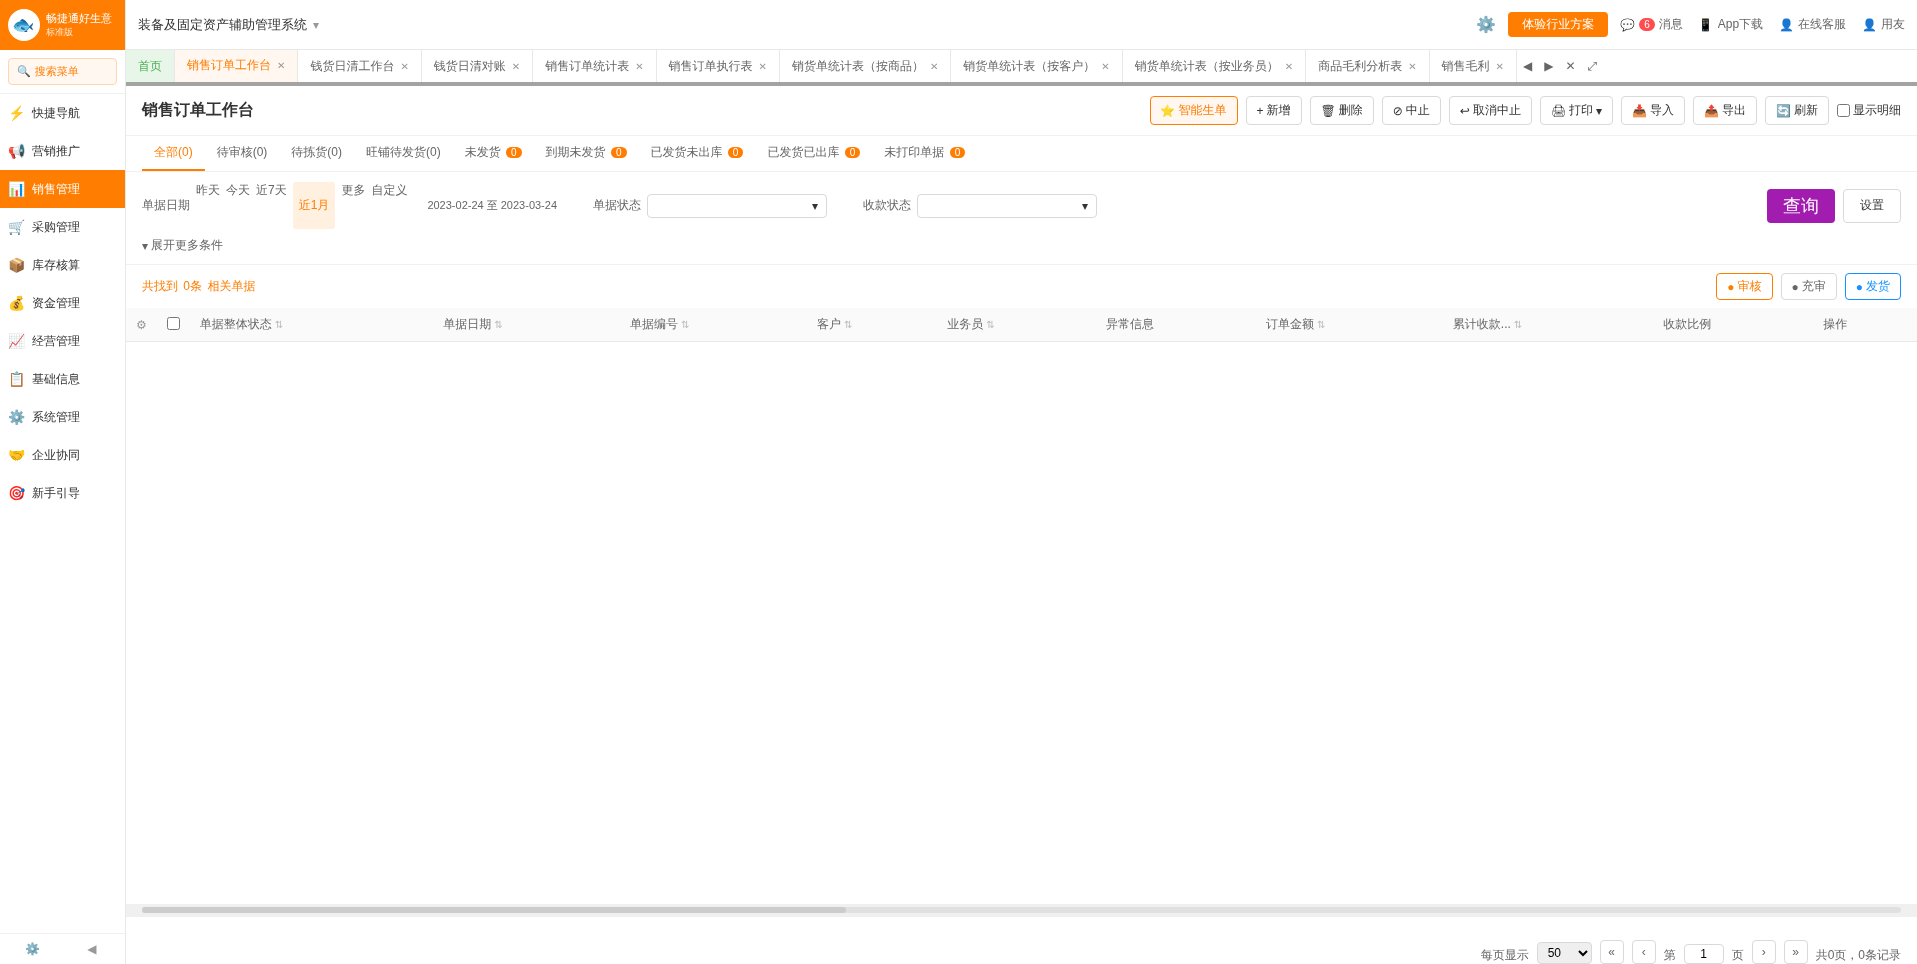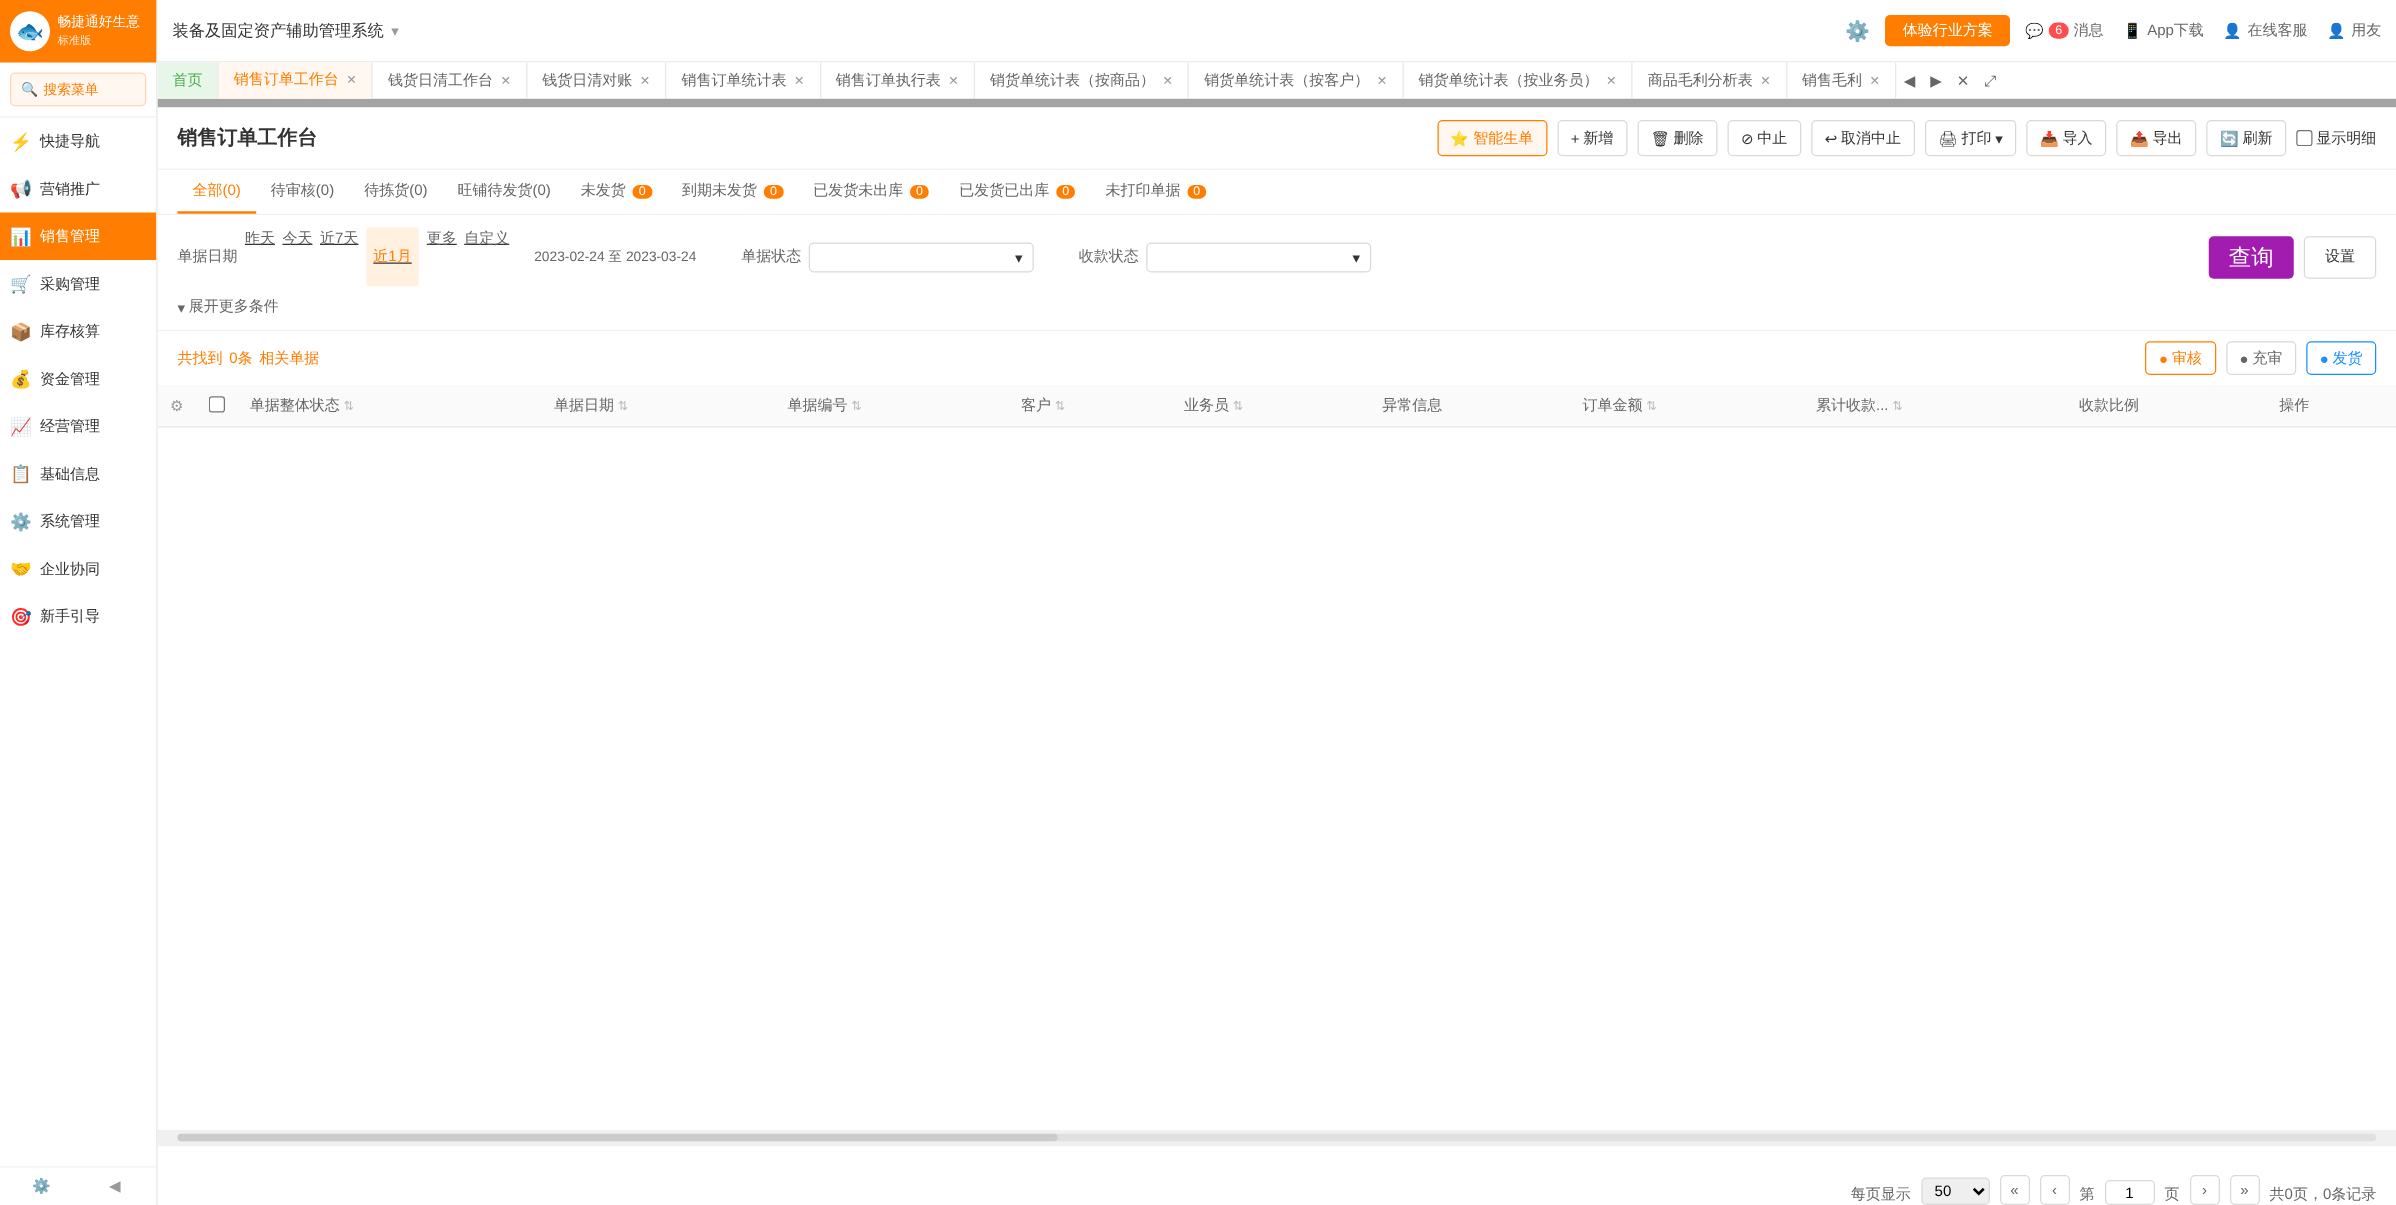--- a/index.html
+++ b/index.html
@@ -31,21 +31,21 @@
     .topbar-title { font-size: 13px; color: #333; flex: 1; display: flex; align-items: center; gap: 6px; }
     .topbar-title-text { font-size: 13px; }
     .topbar-arrow { color: #999; font-size: 12px; }
     .topbar-settings { color: #666; font-size: 16px; cursor: pointer; }
     .topbar-plan-btn { background: #ff7d00; color: #fff; border: none; border-radius: 4px; padding: 4px 14px; font-size: 12px; cursor: pointer; }
     .topbar-right { display: flex; align-items: center; gap: 16px; color: #666; font-size: 12px; }
     .topbar-right-item { display: flex; align-items: center; gap: 4px; cursor: pointer; }
     .badge { background: #ff4d4f; color: #fff; border-radius: 10px; padding: 1px 5px; font-size: 10px; }
 
     
-    .tabbar { height: 36px; background: #fff; border-bottom: 7px solid #a3a3a3; display: flex; align-items: center; overflow: hidden; flex-shrink: 0; }
+    .tabbar { height: 36px; background: #fff; border-bottom: 4px solid #a3a3a3; display: flex; align-items: center; overflow: hidden; flex-shrink: 0; }
     .tab { padding: 0 12px; height: 36px; display: flex; align-items: center; gap: 4px; font-size: 12px; color: #666; cursor: pointer; border-right: 1px solid #e8e8e8; white-space: nowrap; flex-shrink: 0; }
     .tab.active { background: #fff7f0; color: #ff7d00; border-bottom: 2px solid #ff7d00; }
     .tab.home { background: #e8f5e9; color: #4caf50; }
     .tab-close { font-size: 10px; color: #999; margin-left: 2px; cursor: pointer; }
     .tab-nav { display: flex; align-items: center; padding: 0 6px; cursor: pointer; color: #666; }
 
     
     .content { flex: 1; overflow: hidden; display: flex; flex-direction: column; background: #f0f2f5; }
     .content-inner { flex: 1; overflow: hidden; display: flex; flex-direction: column; background: #fff; margin: 0; }
 
@@ -59,21 +59,21 @@
     
     .sub-tabs { display: flex; align-items: center; padding: 0 16px; border-bottom: 1px solid #f0f0f0; background: #fff; flex-shrink: 0; }
     .sub-tab { padding: 8px 12px; font-size: 12px; color: #666; cursor: pointer; border-bottom: 2px solid transparent; white-space: nowrap; }
     .sub-tab.active { color: #ff7d00; border-bottom-color: #ff7d00; }
 
     
     .filter-area { padding: 10px 16px; background: #fff; border-bottom: 1px solid #f0f0f0; flex-shrink: 0; }
     .filter-row { display: flex; align-items: center; gap: 16px; flex-wrap: wrap; }
     .filter-item { display: flex; align-items: center; gap: 6px; font-size: 12px; color: #333; }
     .filter-label { color: #666; white-space: nowrap; }
-    .filter-date-links { display: flex; gap: 6px; text-decoration: underline; }
+    .filter-date-links { display: flex; gap: 6px; }
     .filter-date-link { color: #666; cursor: pointer; font-size: 12px; }
     .filter-date-link.active { color: #ff7d00; background: #fff0e0; padding: 15px 6px; border-radius: 3px; text-align: center; }
     .filter-select { border: 1px solid #d9d9d9; border-radius: 4px; padding: 4px 8px; font-size: 12px; color: #333; min-width: 120px; cursor: pointer; display: flex; align-items: center; justify-content: space-between; }
     .expand-btn { color: #666; cursor: pointer; font-size: 12px; display: flex; align-items: center; gap: 3px; margin-left: auto; }
 
     
     .table-area { flex: 1; overflow: auto; background: #fff; }
     .table-toolbar { padding: 8px 16px; display: flex; align-items: center; justify-content: space-between; }
     .table-count { font-size: 12px; color: #333; }
     .table-count span { color: #ff7d00; }

